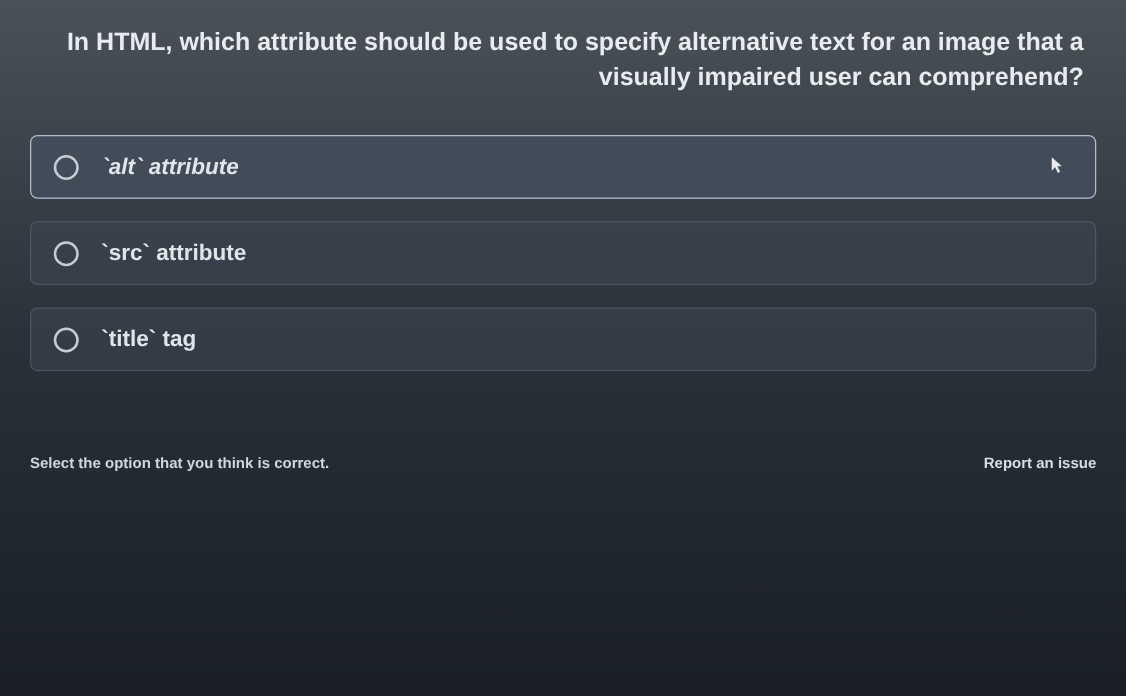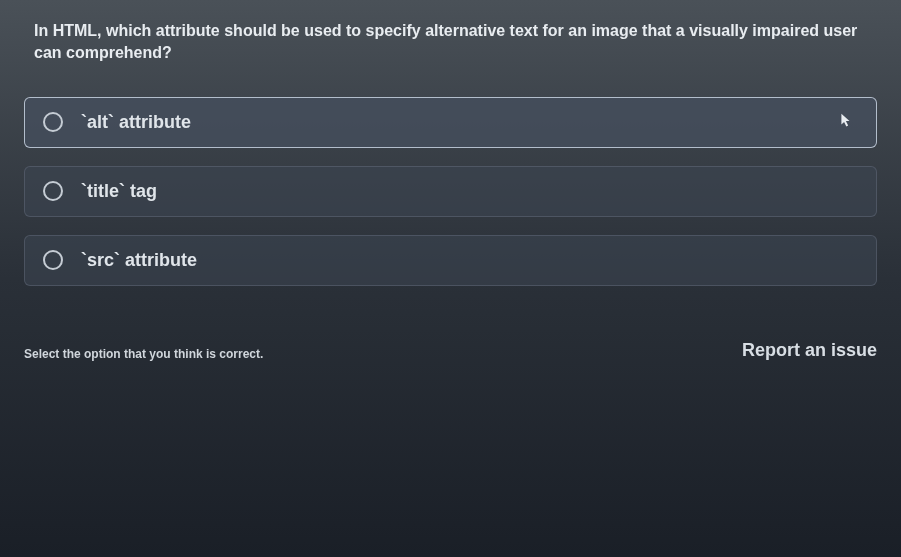--- a/index.html
+++ b/index.html
@@ -11,23 +11,23 @@
       width: 901px;
       height: 557px;
       background: linear-gradient(180deg, #4a5158 0%, #2a3038 50%, #1a1f27 100%);
       font-family: -apple-system, BlinkMacSystemFont, 'Segoe UI', Arial, sans-serif;
       color: #d8dce0;
       padding: 20px 24px;
       overflow: hidden;
       position: relative;
     }
     .question-title {
-      font-size: 16px;
+      font-size: 20px;
       font-weight: 700;
-      text-align: left;
+      text-align: right;
       line-height: 1.4;
       margin-bottom: 32px;
       padding: 0 10px;
       color: #e8ecf0;
     }
     .options-container {
       display: flex;
       flex-direction: column;
       gap: 18px;
       margin-bottom: 38px;
@@ -38,20 +38,21 @@
       padding: 14px 18px;
       background: rgba(60, 70, 82, 0.55);
       border: 1px solid rgba(120, 130, 145, 0.35);
       border-radius: 6px;
       cursor: pointer;
       position: relative;
     }
     .option.hovered {
       background: rgba(70, 80, 95, 0.7);
       border: 1.5px solid rgba(200, 210, 225, 0.85);
+      font-style: italic;
     }
     .radio-circle {
       width: 20px;
       height: 20px;
       border: 2.5px solid #c5ccd4;
       border-radius: 50%;
       margin-right: 18px;
       flex-shrink: 0;
     }
     .option-label {
@@ -72,48 +73,48 @@
       justify-content: space-between;
       align-items: flex-end;
       padding-top: 4px;
     }
     .instruction-text {
       font-size: 12px;
       font-weight: 700;
       color: #d0d6dc;
     }
     .report-link {
-      font-size: 18px;
+      font-size: 12px;
       font-weight: 600;
       color: #d8dee4;
       cursor: pointer;
-      margin-top: 12px;
+      margin-top: 24px;
     }
   </style>
 </head>
 <body>
 
 <h1 class="question-title">In HTML, which attribute should be used to specify alternative text for an image that a visually impaired user can comprehend?</h1>
 
 <div class="options-container">
   <div class="option hovered">
     <span class="radio-circle"></span>
     <span class="option-label">`alt` attribute</span>
     <span class="cursor-pointer-icon">
       <svg viewBox="0 0 20 22" fill="#e8ecf0">
         <path d="M6 2 L6 14 L9 11 L11.5 16 L13.5 15 L11 10 L15 10 Z"></path>
       </svg>
     </span>
   </div>
   <div class="option">
     <span class="radio-circle"></span>
-    <span class="option-label">`title` tag</span>
+    <span class="option-label">`src` attribute</span>
   </div>
   <div class="option">
     <span class="radio-circle"></span>
-    <span class="option-label">`src` attribute</span>
+    <span class="option-label">`title` tag</span>
   </div>
 </div>
 
 <div class="footer-row">
   <div class="instruction-text">Select the option that you think is correct.</div>
   <div class="report-link">Report an issue</div>
 </div>
 
 </body></html>

